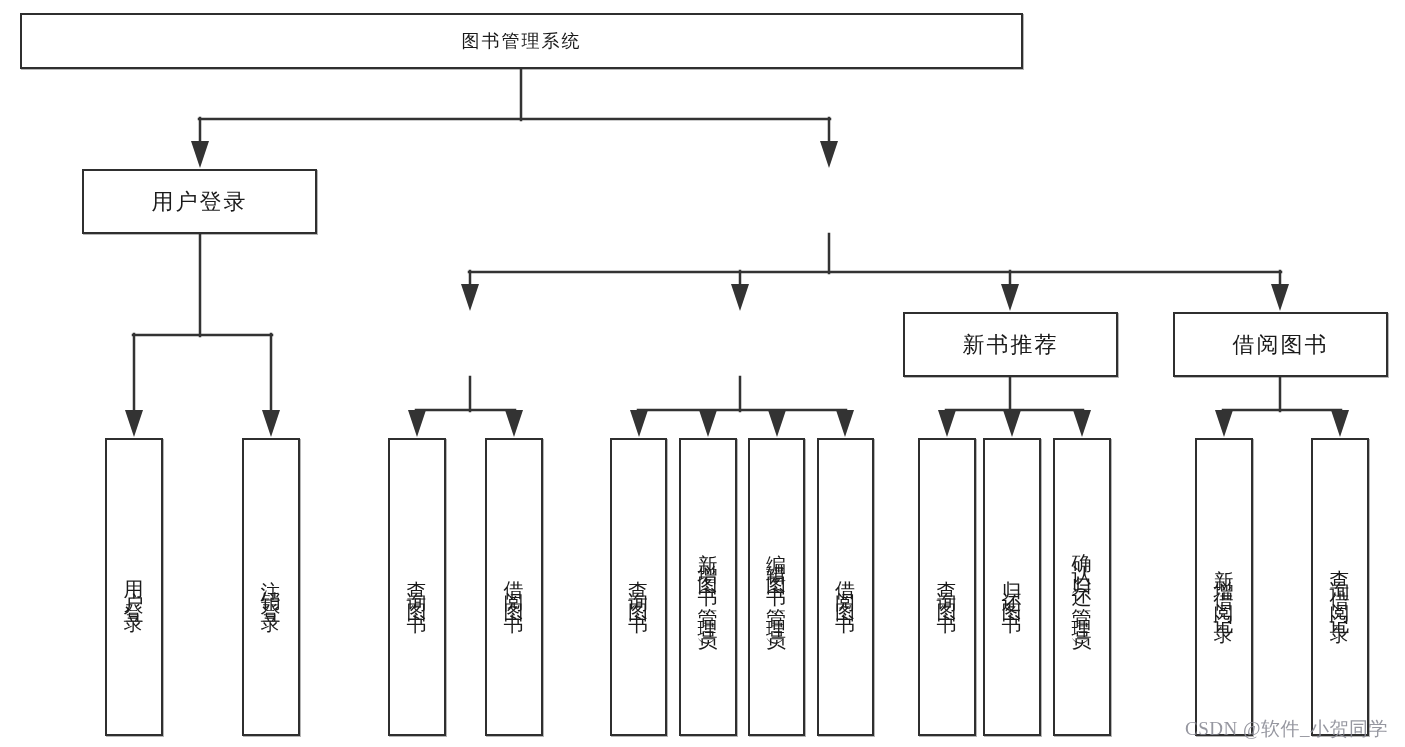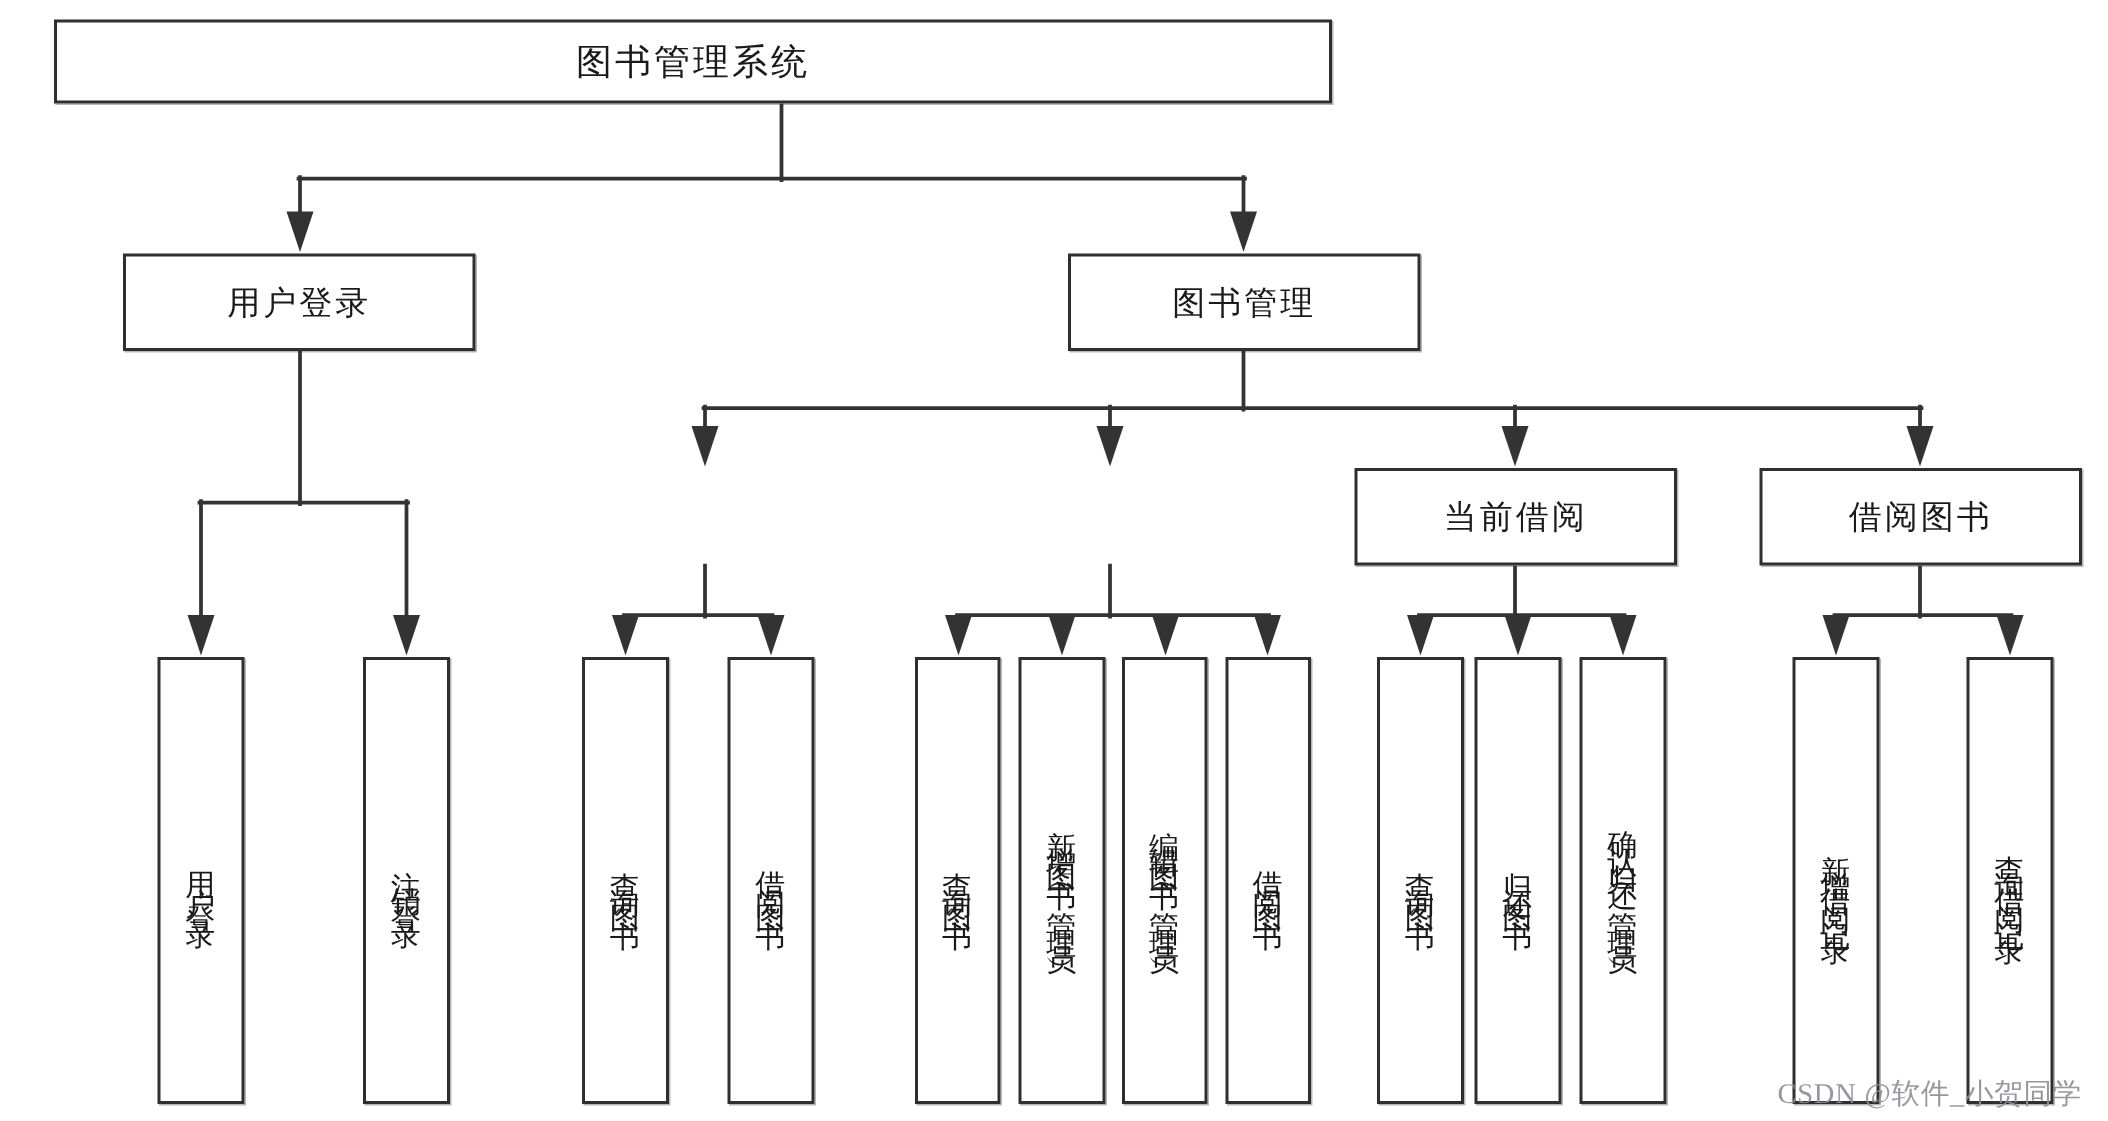--- a/index.html
+++ b/index.html
@@ -19,28 +19,27 @@
     border: 2px solid #2f2f2f;
     background: #ffffff;
     display: flex; align-items: center; justify-content: center;
     font-size: 22px; letter-spacing: 2px;
     z-index: 2;
     box-shadow: 1px 1px 0 rgba(47,47,47,0.35);
   }
   .rootbox {
     position: absolute;
     box-sizing: border-box;
-    left: 20px; top: 13px; width: 852px; height: 56px;
+    left: 20px; top: 13px; width: 1003px; height: 56px;
     border: 2px solid #2f2f2f;
     background: #ffffff;
     display: flex; align-items: center; justify-content: center;
-    font-size: 24px; letter-spacing: 2px;
+    font-size: 18px; letter-spacing: 2px;
     z-index: 2;
     box-shadow: 1px 1px 0 rgba(47,47,47,0.35);
-    margin-left: 16px;
   }
   .leaf {
     position: absolute;
     box-sizing: border-box;
     top: 438px; height: 298px; width: 58px;
     border: 2px solid #2f2f2f;
     background: #ffffff;
     writing-mode: vertical-rl;
     text-orientation: mixed;
     display: flex; align-items: center; justify-content: center;
@@ -107,23 +106,22 @@
       <polygon points="1012,437 1003,410 1021,410"></polygon>
       <polygon points="1082,437 1073,410 1091,410"></polygon>
       <polygon points="1224,437 1215,410 1233,410"></polygon>
       <polygon points="1340,437 1331,410 1349,410"></polygon>
     </g>
   </svg>
 
   <div class="rootbox">图书管理系统</div>
 
   <div class="hbox" style="left:82px; top:169px; width:235px;">用户登录</div>
-  <div class="hbox" style="left:712px; top:169px; width:235px;">图书管理</div>
 
-  <div class="hbox" style="left:903px; top:312px; width:215px;">当前借阅</div>
+  <div class="hbox" style="left:903px; top:312px; width:215px;">新书推荐</div>
   <div class="hbox" style="left:1173px; top:312px; width:215px;">借阅图书</div>
 
   <div class="leaf" style="left:105px;">用户登录</div>
   <div class="leaf" style="left:242px;">注销登录</div>
   <div class="leaf" style="left:388px;">查询图书</div>
   <div class="leaf" style="left:485px;">借阅图书</div>
   <div class="leaf" style="left:610px; width:57px;">查询图书</div>
   <div class="leaf" style="left:679px;">新增图书（管理员）</div>
   <div class="leaf" style="left:748px; width:57px;">编辑图书（管理员）</div>
   <div class="leaf" style="left:817px; width:57px;">借阅图书</div>

